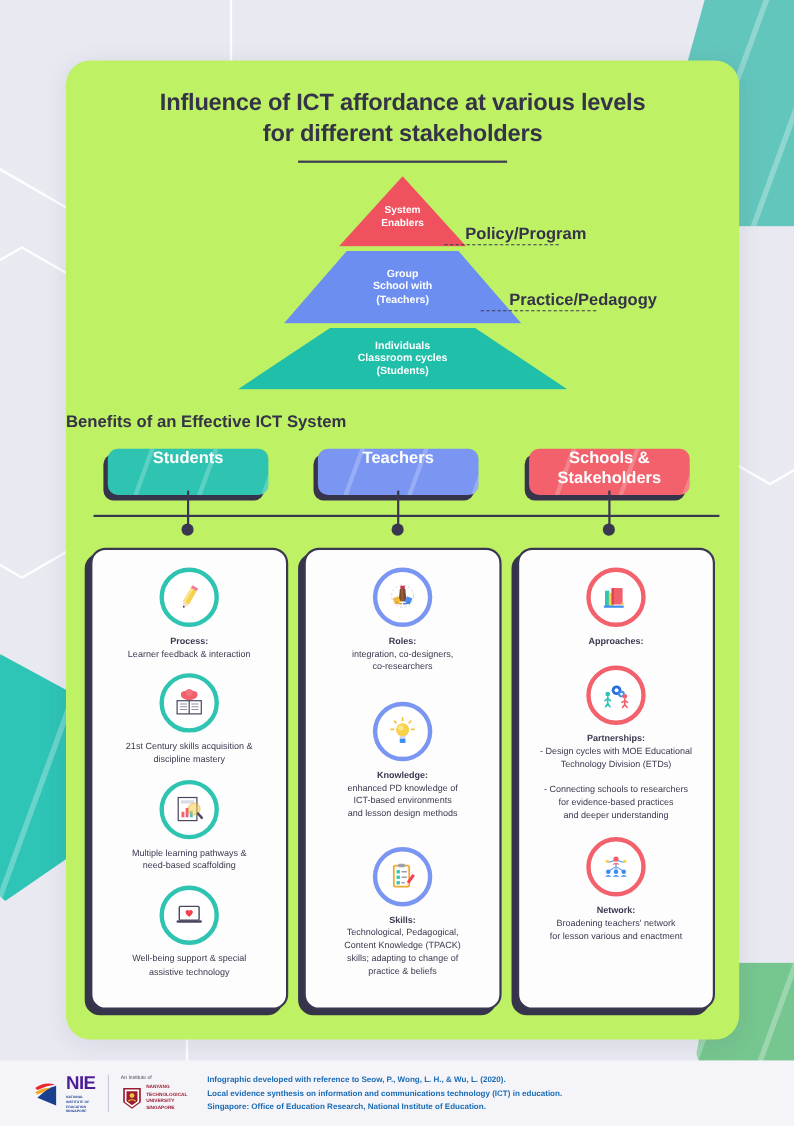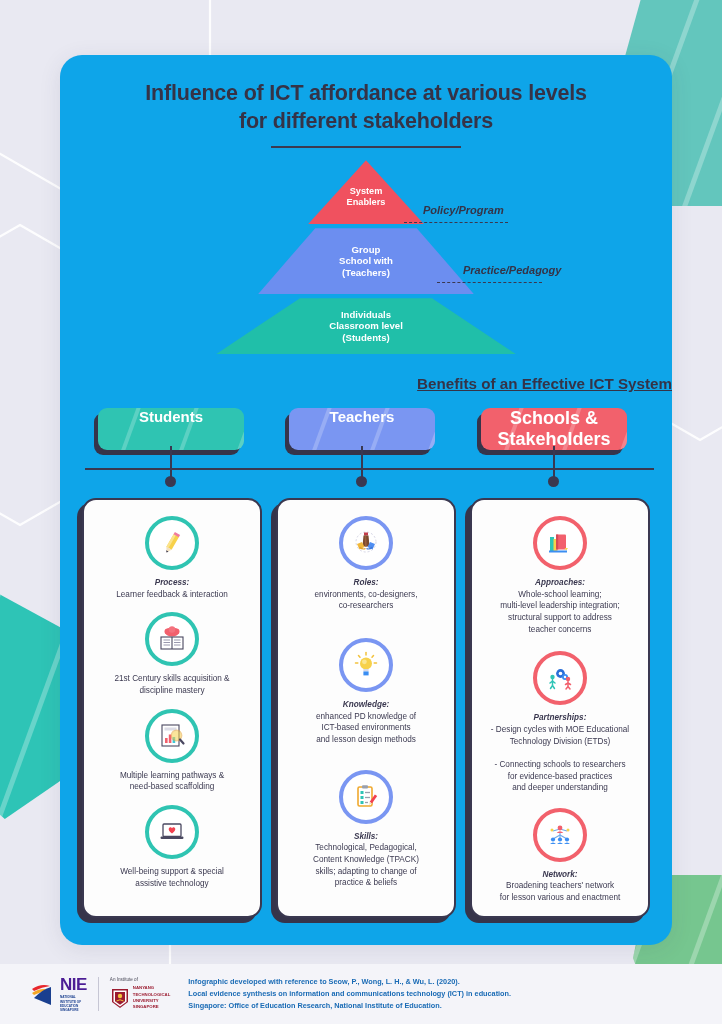--- a/index.html
+++ b/index.html
@@ -36,21 +36,21 @@
   .stripes { position: absolute; inset: -30%; }
   .stripes i {
     position: absolute; top: 0; bottom: 0; width: 5px;
     background: rgba(255,255,255,.28);
     transform: rotate(20deg);
   }
 
   
   .card {
     position: absolute; left: 60px; top: 55px; width: 612px; height: 890px;
-    background: #0ea5e9; border-radius: 22px;
+    background: #bef264; border-radius: 22px;
     box-shadow: 0 4px 22px rgba(60,60,90,.10);
     overflow: hidden;
   }
 
   .title {
     text-align: center; margin-top: 24px;
     font-size: 21.5px; font-weight: bold; color: #353347;
     line-height: 1.32; letter-spacing: -.2px;
   }
   .title-rule {
@@ -83,44 +83,44 @@
   .tri-bot {
     top: 138px; width: 300px; height: 56px;
     background: #20bfa9;
     clip-path: polygon(28% 0%, 72% 0%, 100% 100%, 0% 100%);
     font-size: 9.6px;
   }
   .tri-top::after, .tri-mid::after, .tri-bot::after {
     content: ""; position: absolute; inset: 0; z-index: 1;
     background: linear-gradient(105deg, rgba(0,0,0,.16) 0 3.5%, rgba(0,0,0,0) 3.5%);
   }
-  .dash-label { font-size: 11px; font-weight: bold; color: #353347; white-space: nowrap; font-style: italic; }
+  .dash-label { font-size: 15px; font-weight: bold; color: #353347; white-space: nowrap; }
   .dash-line {
     position: absolute; border-top: 1.6px dashed #3a3850; height: 0;
   }
 
   
   .sub-title {
-    text-align: right; font-size: 15.2px; font-weight: bold;
-    color: #353347; margin-top: 20px; text-decoration: underline;
+    text-align: left; font-size: 15.2px; font-weight: bold;
+    color: #353347; margin-top: 20px;
   }
 
   
   .tabs { position: relative; height: 50px; margin-top: 16px; }
   .tab {
     position: absolute; top: 0; height: 42px; border-radius: 9px;
     display: flex; align-items: flex-start; justify-content: center;
     color: #fff; font-weight: bold; font-size: 15px; text-align: center;
     line-height: 1.18; overflow: hidden;
     box-shadow: -4px 5px 0 #36344a;
   }
   .tab .lbl { position: relative; z-index: 3; }
   .tab-students  { left: 38px;  width: 146px; background: #2fc4b2; }
   .tab-teachers  { left: 229px; width: 146px; background: #7a96f2; }
-  .tab-schools   { left: 421px; width: 146px; background: #f2616c; font-size: 18px; }
+  .tab-schools   { left: 421px; width: 146px; background: #f2616c; font-size: 15px; }
 
   .tab-stripes { position: absolute; inset: -40%; z-index: 1; }
   .tab-stripes i {
     position: absolute; top: 0; bottom: 0; width: 4px;
     background: rgba(255,255,255,.22); transform: rotate(20deg);
   }
 
   
   .connector { position: relative; height: 38px; }
   .conn-line {
@@ -151,21 +151,21 @@
   .icon-ring {
     width: 54px; height: 54px; border-radius: 50%;
     border: 4px solid #2fc4b2; background: #fff;
     display: flex; align-items: center; justify-content: center;
     margin-bottom: 7px;
   }
   .col-teachers .icon-ring { border-color: #7a96f2; }
   .col-schools  .icon-ring { border-color: #f2616c; }
 
   .item-text { font-size: 8.2px; color: #3b3950; text-align: center; line-height: 1.42; }
-  .item-text b { font-weight: bold; font-style: italic; }
+  .item-text b { font-weight: bold; }
   .item + .item { margin-top: 12px; }
 
   
   .footer {
     position: absolute; left: 0; right: 0; bottom: 0; height: 60px;
     background: #f4f4f9; display: flex; align-items: center; padding-left: 30px;
   }
   .logo-nie { display: flex; align-items: center; gap: 4px; }
   .nie-text {
     font-size: 17px; font-weight: bold; color: #4c1d95; letter-spacing: -.5px;
@@ -237,21 +237,21 @@
     <div class="tri tri-mid">
       <span>
         <span>Group</span><br>
         <span>School with</span><br>
         <span>(Teachers)</span>
       </span>
     </div>
     <div class="tri tri-bot">
       <span>
         <span>Individuals</span><br>
-        <span>Classroom level</span><br>
+        <span>Classroom cycles</span><br>
         <span>(Students)</span>
       </span>
     </div>
 
     <div class="dash-label" style="position:absolute;left:363px;top:44px">Policy/Program</div>
     <div class="dash-line" style="left:344px;width:104px;top:62px"></div>
 
     <div class="dash-label" style="position:absolute;left:403px;top:104px">Practice/Pedagogy</div>
     <div class="dash-line" style="left:377px;width:105px;top:122px"></div>
   </div>
@@ -384,21 +384,21 @@
             <path d="M12.5 7.5 h5 l1 11 h-7 z" fill="#7b4a2e"></path>
             <path d="M13.6 7.5 h1.6 l.6 11 h-1.8 z" fill="#9a5f3c"></path>
             <path d="M6 16 l5 -2 l2.5 5 l-5 2.5 z" fill="#f2b93c"></path>
             <path d="M24 16 l-5 -2 l-2.5 5 l5 2.5 z" fill="#4f8ef2"></path>
             <path d="M8.5 19 q3 3 6 1.5" stroke="#e0a02f" stroke-width="1.2" fill="none"></path>
             <path d="M21.5 19 q-3 3 -6 1.5" stroke="#3f78d8" stroke-width="1.2" fill="none"></path>
           </svg>
         </div>
         <div class="item-text">
           <b>Roles:</b><br>
-          <span style="white-space:pre-line">environments, co-designers,
+          <span style="white-space:pre-line">integration, co-designers,
 co-researchers</span>
         </div>
       </div>
 
       <div class="item" style="margin-top:26px">
         <div class="icon-ring">
           <svg width="30" height="30" viewBox="0 0 30 30">
             <g stroke="#f2c23c" stroke-width="1.5" stroke-linecap="round">
               <line x1="15" y1="2.5" x2="15" y2="5"></line>
               <line x1="7.5" y1="5.5" x2="9" y2="7.2"></line>
@@ -454,24 +454,20 @@
             <rect x="5" y="9" width="4" height="14" fill="#2ec4b6"></rect>
             <rect x="8.5" y="11" width="4" height="12" fill="#f7d14a"></rect>
             <rect x="11" y="6.5" width="10" height="15" rx="1" fill="#f2606d"></rect>
             <rect x="11" y="6.5" width="2.2" height="15" fill="#d44a56"></rect>
             <polygon points="19.5,20 23,20 21.2,22.5" fill="#f7d14a"></polygon>
             <rect x="4" y="22.5" width="18" height="2" fill="#3b8ef2"></rect>
           </svg>
         </div>
         <div class="item-text">
           <b>Approaches:</b><br>
-          <span style="white-space:pre-line">Whole-school learning;
-multi-level leadership integration;
-structural support to address
-teacher concerns</span>
         </div>
       </div>
 
       <div class="item" style="margin-top:16px">
         <div class="icon-ring">
           <svg width="30" height="30" viewBox="0 0 30 30">
             <circle cx="15.5" cy="10.5" r="4.4" fill="#2b6fd8"></circle>
             <circle cx="15.5" cy="10.5" r="1.8" fill="#fff"></circle>
             <circle cx="20" cy="14" r="3" fill="#3b8ef2"></circle>
             <circle cx="20" cy="14" r="1.2" fill="#fff"></circle>

